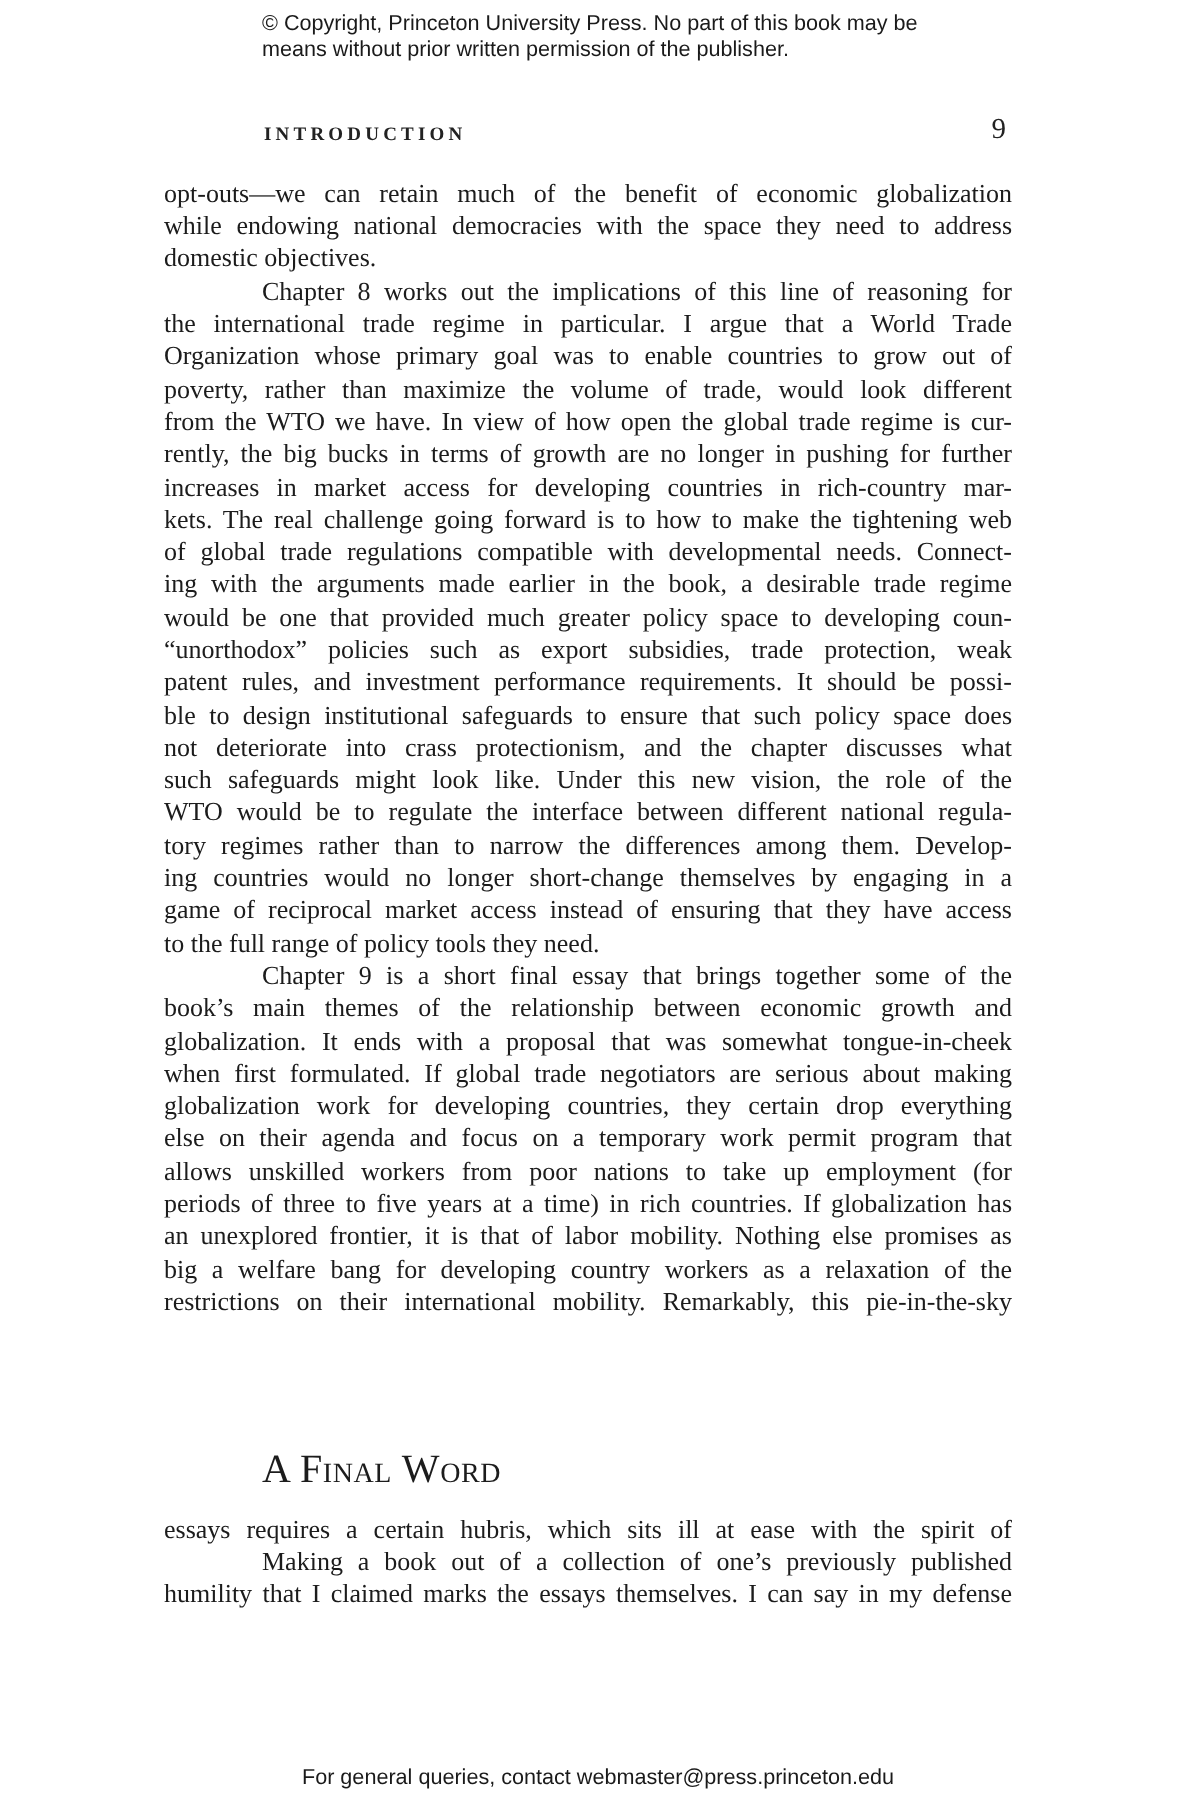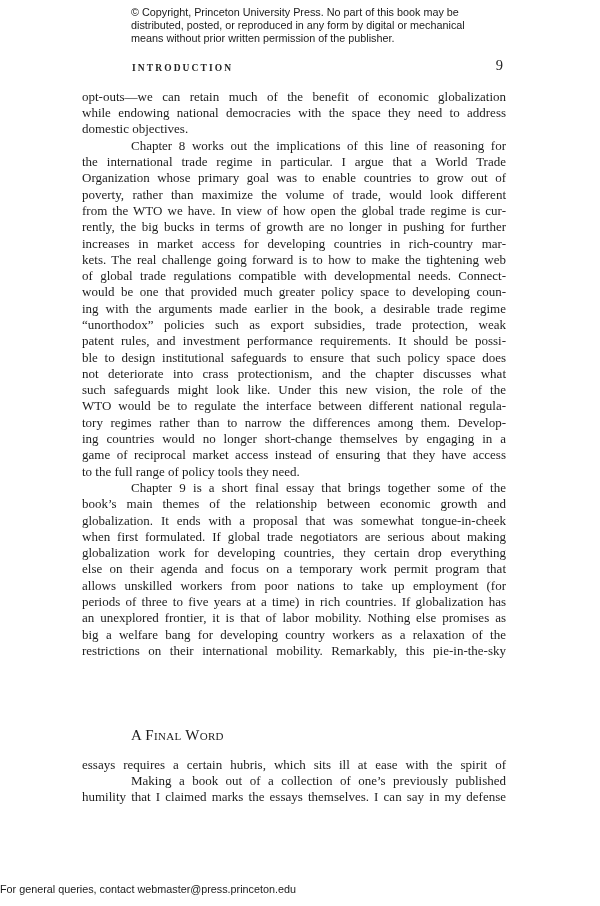--- a/index.html
+++ b/index.html
@@ -57,47 +57,47 @@
       text-align: justify;
       text-align-last: justify;
     }
     .line.indent { padding-left: 49px; }
     .line.last { text-align-last: left; }
     .section-heading {
       position: absolute;
       left: 131px;
       top: 726px;
       font-family: "Liberation Serif", serif;
-      font-size: 15px;
+      font-size: 20px;
       font-variant: small-caps;
       letter-spacing: 0.3px;
       line-height: 18px;
       color: #1c1c1c;
       white-space: nowrap;
     }
     .footer {
       position: absolute;
       left: 0;
       width: 598px;
       top: 882px;
+      text-align: center;
       font-family: "Liberation Sans", sans-serif;
       font-size: 10.8px;
       line-height: 14px;
       color: #1a1a1a;
       white-space: nowrap;
     }
   </style>
 </head>
 <body>
 
 <div class="page">
 
   <div class="copyright">
     <span class="cline">© Copyright, Princeton University Press. No part of this book may be</span>
-    <span class="cline">distributed, posted, or reproduced in any form by digital or mechanical</span>
     <span class="cline">means without prior written permission of the publisher.</span>
   </div>
 
   <div class="running-head">INTRODUCTION</div>
   <div class="page-number">9</div>
 
   <div class="text-block body-text">
 
     <span class="line">opt-outs—we can retain much of the benefit of economic globalization</span>
     <span class="line">while endowing national democracies with the space they need to address</span>
@@ -105,22 +105,22 @@
 
     <span class="line indent">Chapter 8 works out the implications of this line of reasoning for</span>
     <span class="line">the international trade regime in particular. I argue that a World Trade</span>
     <span class="line">Organization whose primary goal was to enable countries to grow out of</span>
     <span class="line">poverty, rather than maximize the volume of trade, would look different</span>
     <span class="line">from the WTO we have. In view of how open the global trade regime is cur-</span>
     <span class="line">rently, the big bucks in terms of growth are no longer in pushing for further</span>
     <span class="line">increases in market access for developing countries in rich-country mar-</span>
     <span class="line">kets. The real challenge going forward is to how to make the tightening web</span>
     <span class="line">of global trade regulations compatible with developmental needs. Connect-</span>
+    <span class="line">ing with the arguments made earlier in the book, a desirable trade regime</span>
     <span class="line">would be one that provided much greater policy space to developing coun-</span>
-    <span class="line">ing with the arguments made earlier in the book, a desirable trade regime</span>
     <span class="line">“unorthodox” policies such as export subsidies, trade protection, weak</span>
     <span class="line">patent rules, and investment performance requirements. It should be possi-</span>
     <span class="line">ble to design institutional safeguards to ensure that such policy space does</span>
     <span class="line">not deteriorate into crass protectionism, and the chapter discusses what</span>
     <span class="line">such safeguards might look like. Under this new vision, the role of the</span>
     <span class="line">WTO would be to regulate the interface between different national regula-</span>
     <span class="line">tory regimes rather than to narrow the differences among them. Develop-</span>
     <span class="line">ing countries would no longer short-change themselves by engaging in a</span>
     <span class="line">game of reciprocal market access instead of ensuring that they have access</span>
     <span class="line last">to the full range of policy tools they need.</span>

